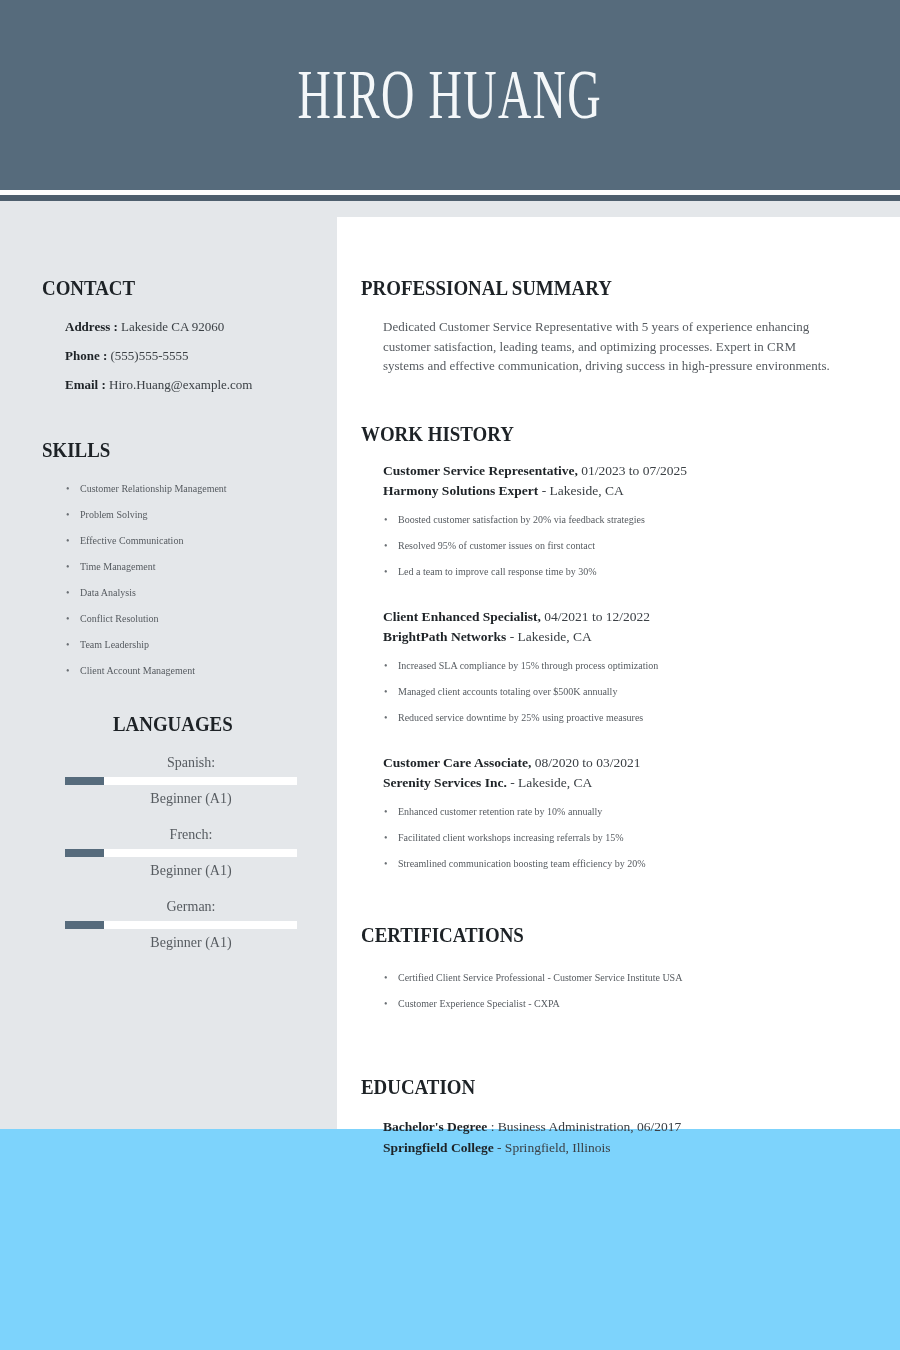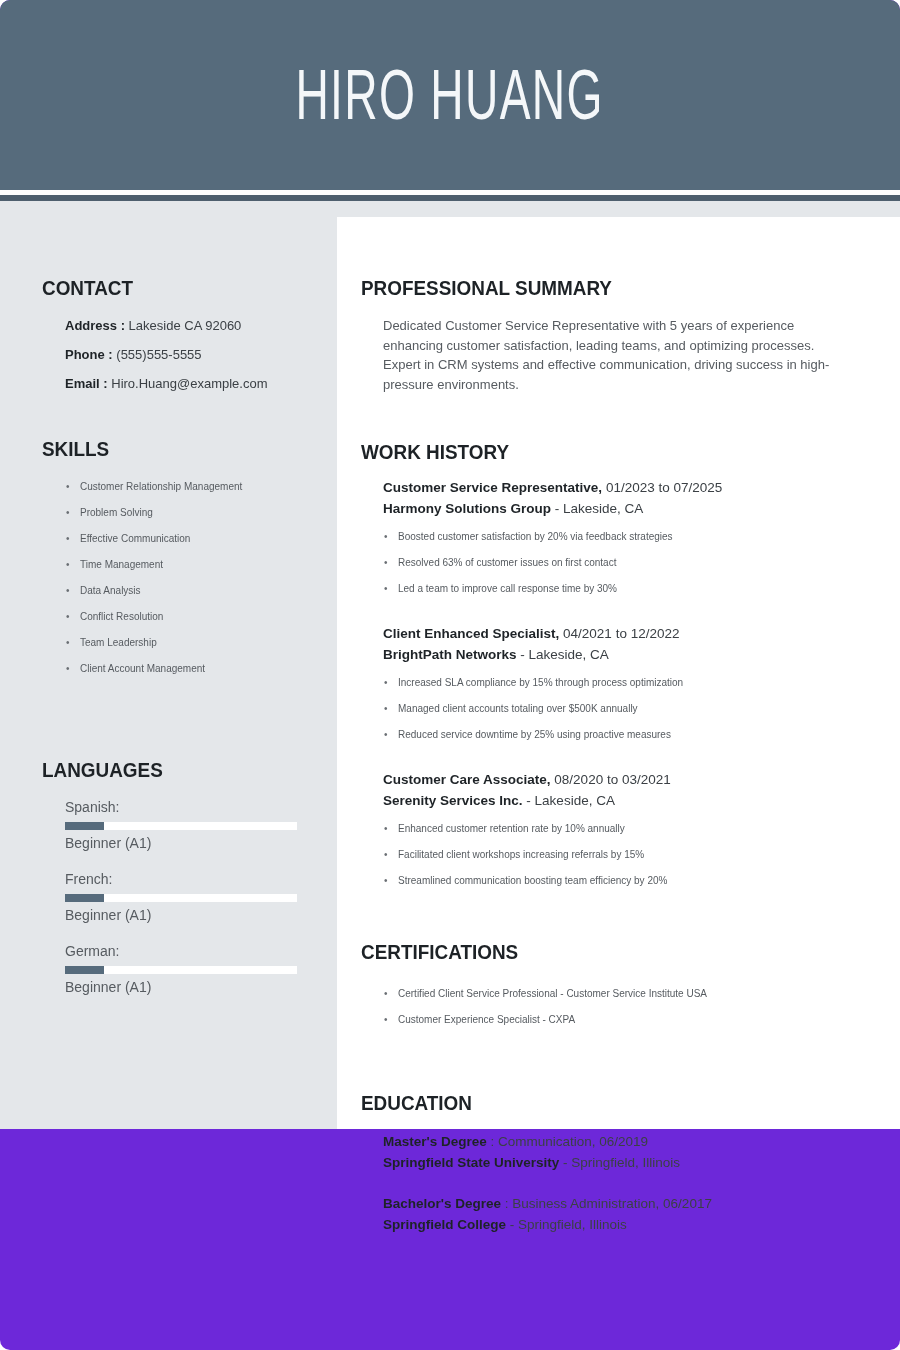--- a/index.html
+++ b/index.html
@@ -1,22 +1,21 @@
 <!DOCTYPE html>
 <html><head>
 <meta charset="utf-8">
 <style>
   * { margin:0; padding:0; box-sizing:border-box; }
   html,body { background:#ffffff; }
   .page {
     position:relative; width:900px; height:1350px; overflow:hidden;
-    background:#6d28d9;
-    font-family:Liberation Sans, sans-serif;
+    background:#7dd3fc;
+    font-family:Liberation Serif, serif;
     color:#3b4045;
-    border-radius:10px;
   }
   
   .header {
     height:190px; background:#566b7c;
     display:flex; align-items:center; justify-content:center;
   }
   .name {
     display:inline-block;
     font-size:70px; font-weight:400; letter-spacing:2px;
     color:#f4f7f9; white-space:nowrap;
@@ -45,21 +44,21 @@
   .skills-block { margin-top:44px; }
   ul.dots { list-style:none; margin-top:16px; }
   ul.dots li {
     position:relative; padding-left:15px;
     font-size:10px; line-height:19px; margin-bottom:7px; color:#565b60;
   }
   ul.dots li::before {
     content:"\2022"; position:absolute; left:1px; top:0; color:#6a6f74;
   }
 
-  .lang-block { margin-top:80px; }
+  .lang-block { margin-top:32px;text-align:center; }
   .lang-list { margin-top:16px; }
   .lang-item { margin-bottom:17px; }
   .lang-name, .lang-level { font-size:14px; line-height:19px; color:#565b60; }
   .bar-track { width:232px; height:8px; background:#ffffff; margin:5px 0 4px 0; }
   .bar-fill  { height:100%; background:#566b7c; }
 
   
   .main-panel {
     flex:1; background:#ffffff; margin-top:16px;
     padding:59px 50px 0 24px;
@@ -175,26 +174,26 @@
       <section class="work-block">
         <h2 class="sec-title">WORK HISTORY</h2>
         <div class="jobs main-indent">
 
           <div class="job">
             <div class="job-line">
               <span class="b">Customer Service Representative,</span>
               <span>01/2023 to 07/2025</span>
             </div>
             <div class="job-line">
-              <span class="b">Harmony Solutions Group</span>
+              <span class="b">Harmony Solutions Expert</span>
               <span>- Lakeside, CA</span>
             </div>
             <ul class="dots">
               <li>Boosted customer satisfaction by 20% via feedback strategies</li>
-              <li>Resolved 63% of customer issues on first contact</li>
+              <li>Resolved 95% of customer issues on first contact</li>
               <li>Led a team to improve call response time by 30%</li>
             </ul>
           </div>
 
           <div class="job">
             <div class="job-line">
               <span class="b">Client Enhanced Specialist,</span>
               <span>04/2021 to 12/2022</span>
             </div>
             <div class="job-line">
@@ -232,30 +231,20 @@
         <ul class="dots main-indent">
           <li>Certified Client Service Professional - Customer Service Institute USA</li>
           <li>Customer Experience Specialist - CXPA</li>
         </ul>
       </section>
 
       <section class="edu-block">
         <h2 class="sec-title">EDUCATION</h2>
         <div class="edu-list main-indent">
 
-          <div class="edu-entry">
-            <div class="edu-line">
-              <span class="b">Master's Degree</span>
-              <span>: Communication, 06/2019</span>
-            </div>
-            <div class="edu-line">
-              <span class="b">Springfield State University</span>
-              <span>- Springfield, Illinois</span>
-            </div>
-          </div>
 
           <div class="edu-entry">
             <div class="edu-line">
               <span class="b">Bachelor's Degree</span>
               <span>: Business Administration, 06/2017</span>
             </div>
             <div class="edu-line">
               <span class="b">Springfield College</span>
               <span>- Springfield, Illinois</span>
             </div>

